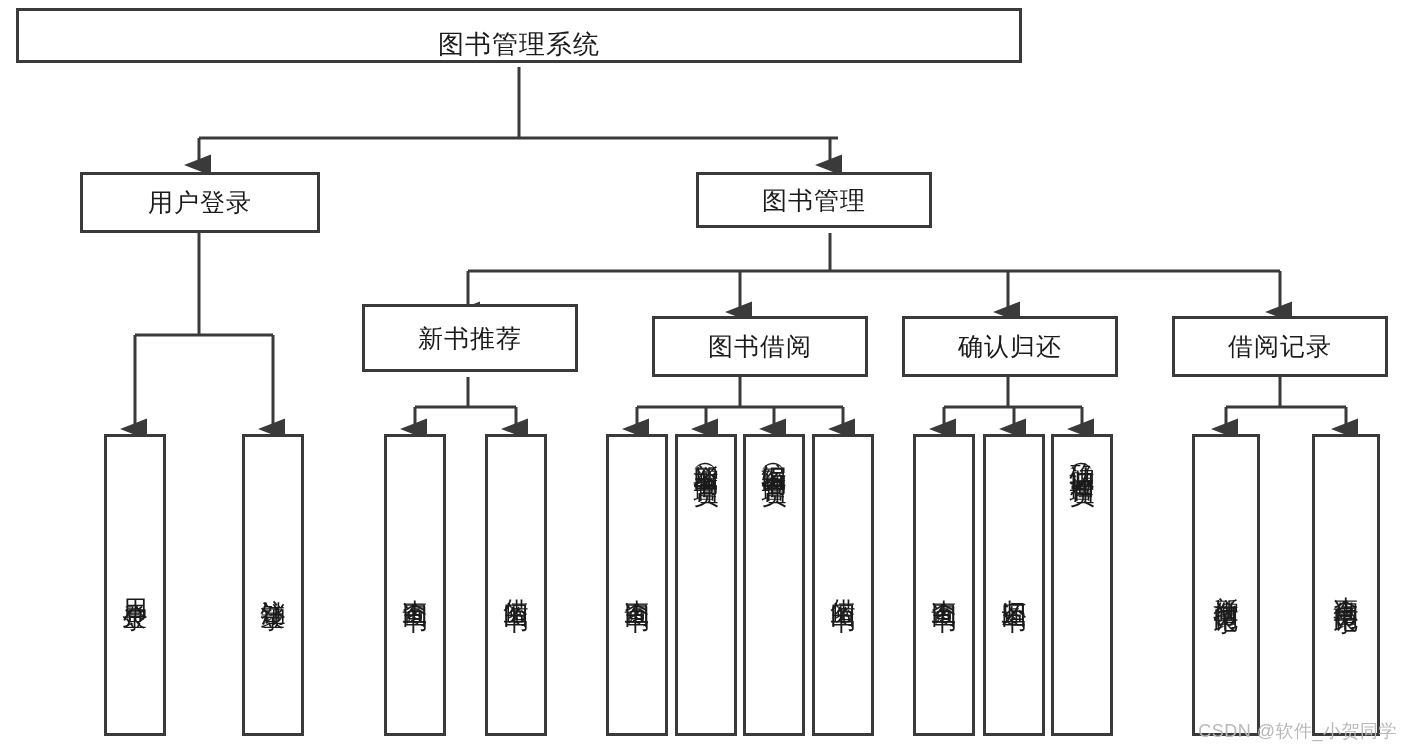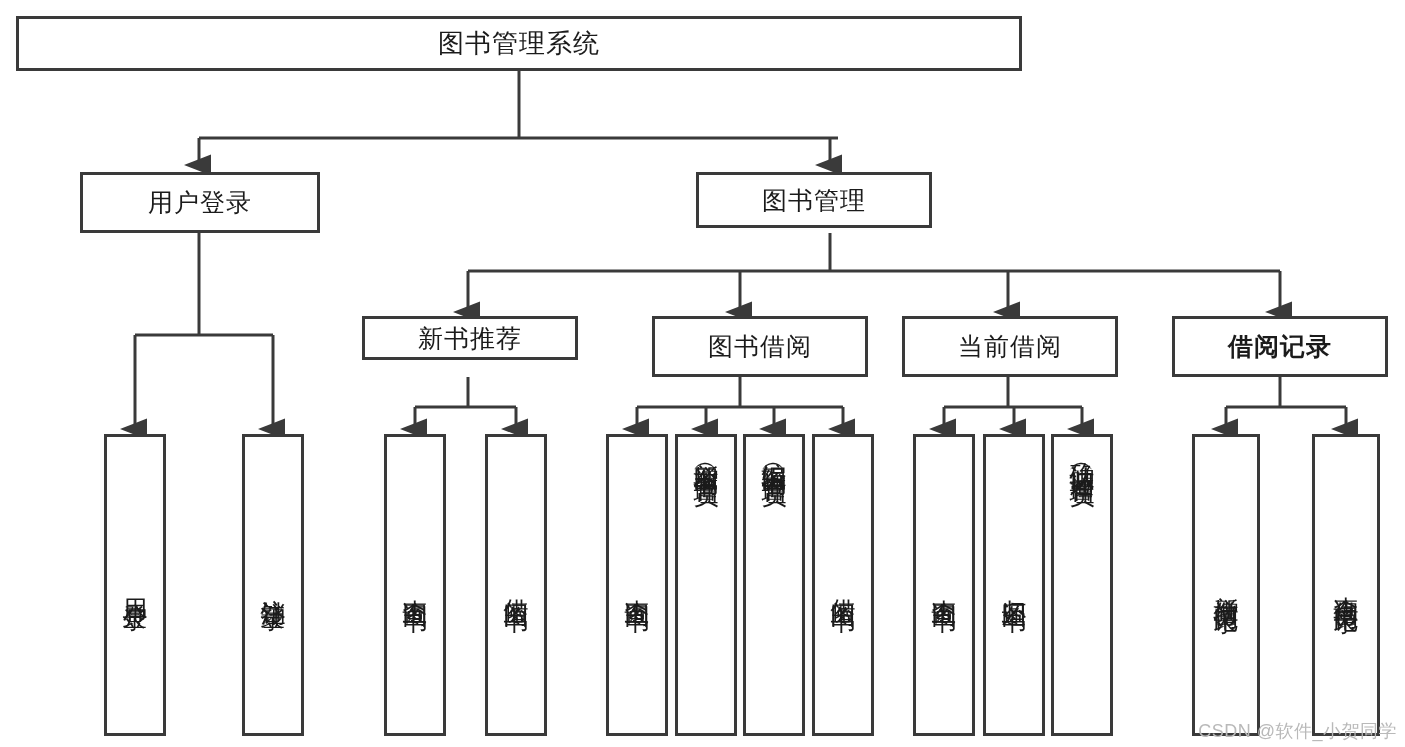--- a/index.html
+++ b/index.html
@@ -122,41 +122,41 @@
       <path d="M1014,407 L1014,428" marker-end="url(#arrow)"></path>
       <path d="M1082,407 L1082,428" marker-end="url(#arrow)"></path>
 
       <path d="M1280,377 L1280,407"></path>
       <path d="M1226,407 L1346,407"></path>
       <path d="M1226,407 L1226,428" marker-end="url(#arrow)"></path>
       <path d="M1346,407 L1346,428" marker-end="url(#arrow)"></path>
     </g>
   </svg>
 
-  <div class="node horiz root" style="left:16px; top:16px; width:1006px; height:55px;">
+  <div class="node horiz root" style="left:16px; top:8px; width:1006px; height:55px;align-items:flex-end;">
     <span class="label">图书管理系统</span>
   </div>
 
   <div class="node horiz" style="left:80px; top:172px; width:240px; height:61px;">
     <span class="label">用户登录</span>
   </div>
   <div class="node horiz" style="left:696px; top:172px; width:236px; height:56px;">
     <span class="label">图书管理</span>
   </div>
 
-  <div class="node horiz" style="left:362px; top:316px; width:216px; height:44px;">
+  <div class="node horiz" style="left:362px; top:304px; width:216px; height:68px;">
     <span class="label">新书推荐</span>
   </div>
   <div class="node horiz" style="left:633px; top:316px; width:216px; height:61px;margin-left:19px;">
     <span class="label">图书借阅</span>
   </div>
   <div class="node horiz" style="left:902px; top:316px; width:216px; height:61px;">
-    <span class="label">当前借阅</span>
-  </div>
-  <div class="node horiz" style="left:1172px; top:316px; width:216px; height:61px;font-weight:bold;">
+    <span class="label">确认归还</span>
+  </div>
+  <div class="node horiz" style="left:1172px; top:316px; width:216px; height:61px;">
     <span class="label">借阅记录</span>
   </div>
 
   <div class="node leaf centered" style="left:104px; top:434px; width:62px; height:302px;">
     <span class="label">用户登录</span>
   </div>
   <div class="node leaf centered" style="left:242px; top:434px; width:62px; height:302px;">
     <span class="label">注销登录</span>
   </div>
 

